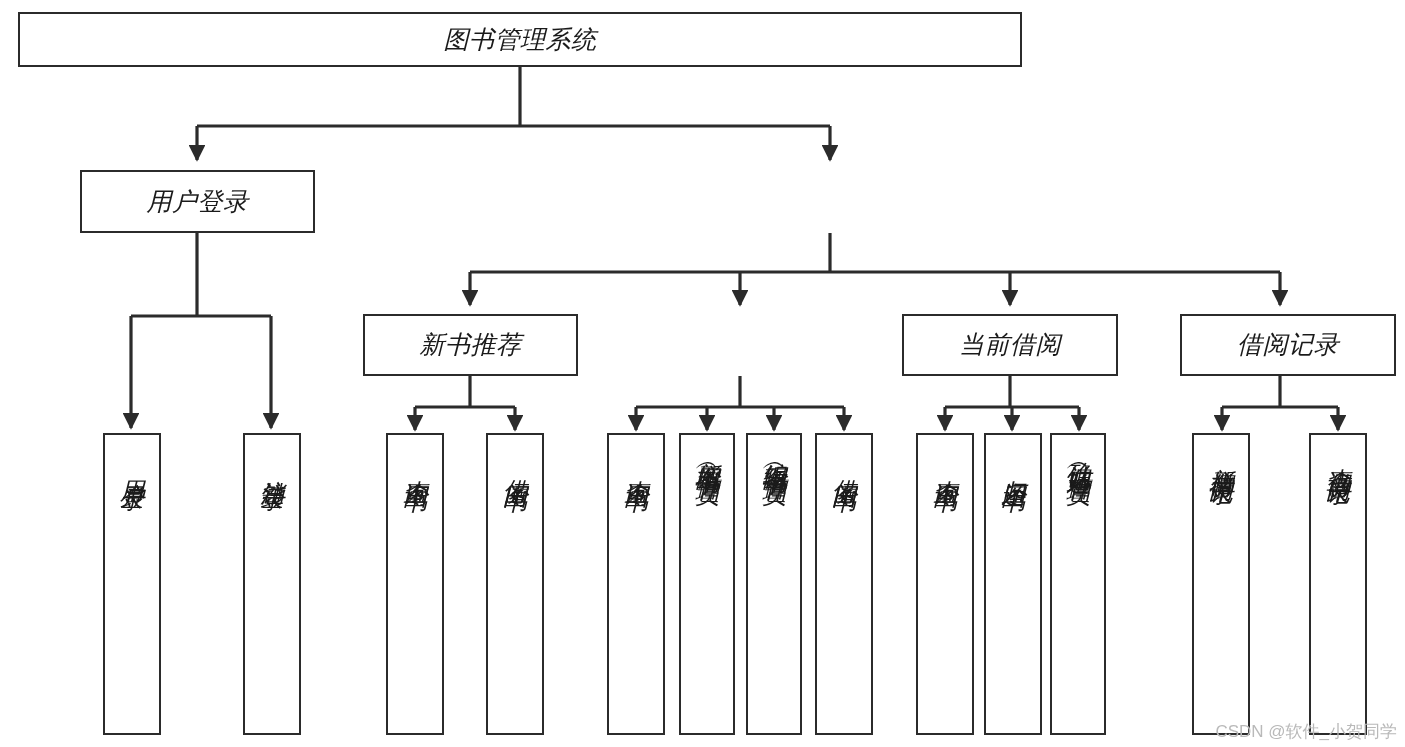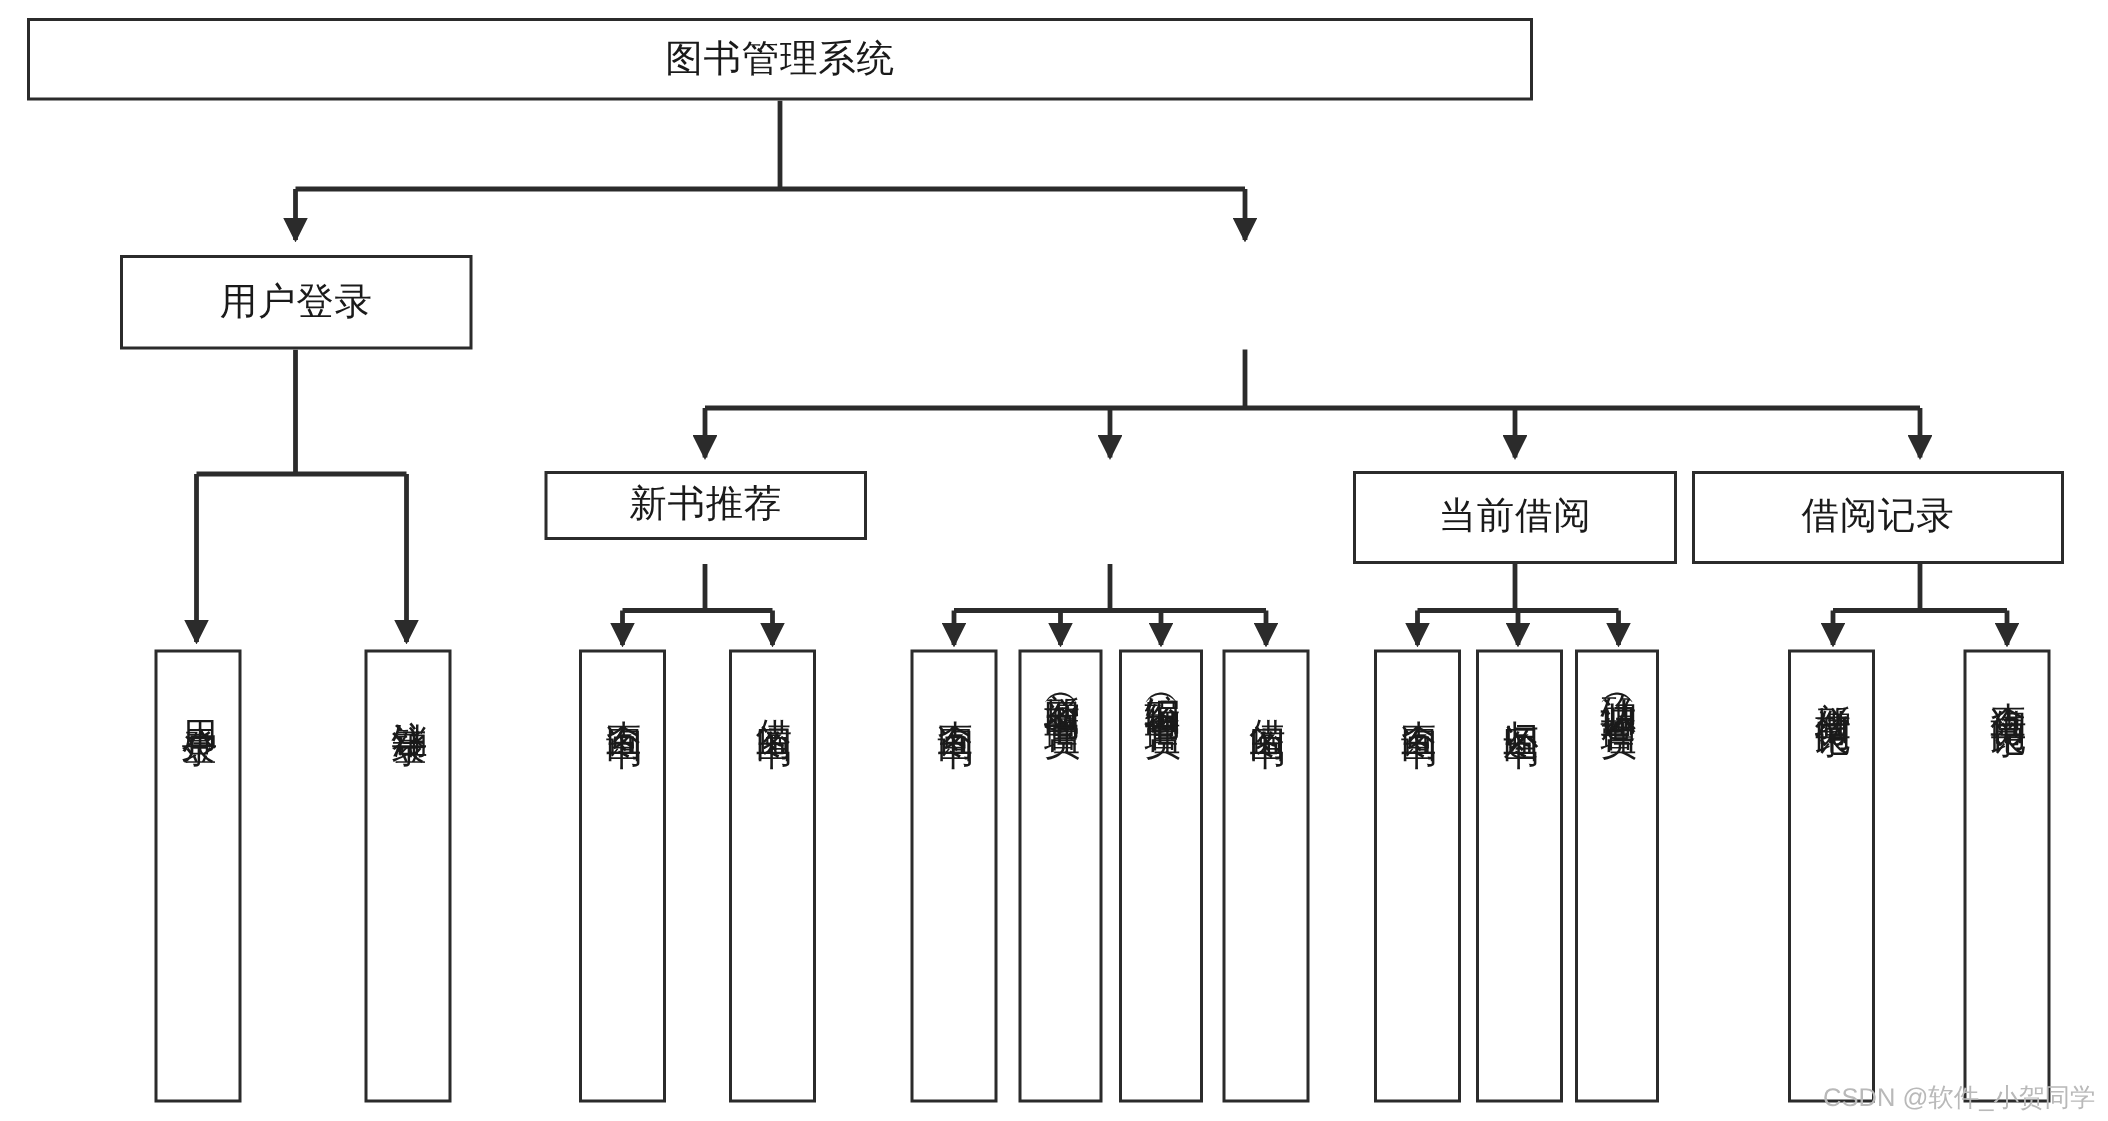--- a/index.html
+++ b/index.html
@@ -30,20 +30,21 @@
   .node {
     position: absolute;
     box-sizing: border-box;
     border: 2.5px solid #2b2b2b;
     background: #ffffff;
     display: flex;
     align-items: center;
     justify-content: center;
     text-align: center;
     z-index: 2;
+    font-style: italic;
   }
   .node .label {
     display: block;
     line-height: 1.18;
     letter-spacing: 0.5px;
     color: #1a1a1a;
   }
   
   .node.h .label {
     writing-mode: horizontal-tb;
@@ -136,27 +137,27 @@
   </svg>
 
   <div class="node h root" style="left:18px; top:12px; width:1004px; height:55px;">
     <span class="label">图书管理系统</span>
   </div>
 
   <div class="node h" style="left:80px; top:170px; width:235px; height:63px;">
     <span class="label">用户登录</span>
   </div>
 
-  <div class="node h" style="left:363px; top:314px; width:215px; height:46px;">
+  <div class="node h" style="left:363px; top:314px; width:215px; height:62px;">
     <span class="label">新书推荐</span>
   </div>
   <div class="node h" style="left:902px; top:314px; width:216px; height:62px;text-align:right;">
     <span class="label">当前借阅</span>
   </div>
-  <div class="node h" style="left:1128px; top:314px; width:248px; height:62px;">
+  <div class="node h" style="left:1180px; top:314px; width:216px; height:62px;">
     <span class="label">借阅记录</span>
   </div>
 
   <div class="node v" style="left:103px; top:433px; width:58px; height:302px;">
     <span class="label">用户登录</span>
   </div>
   <div class="node v" style="left:243px; top:433px; width:58px; height:302px;">
     <span class="label">注销登录</span>
   </div>
 

